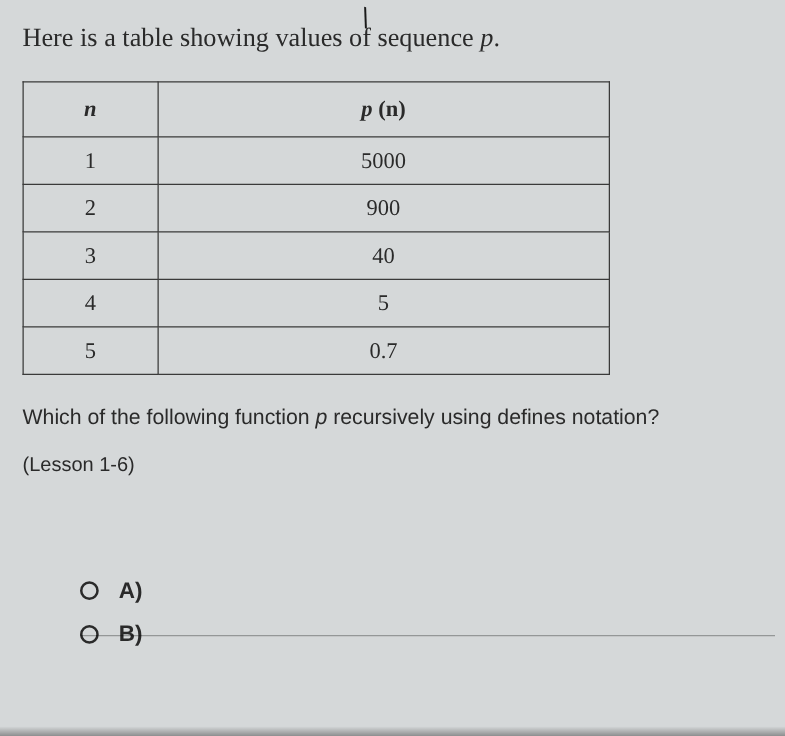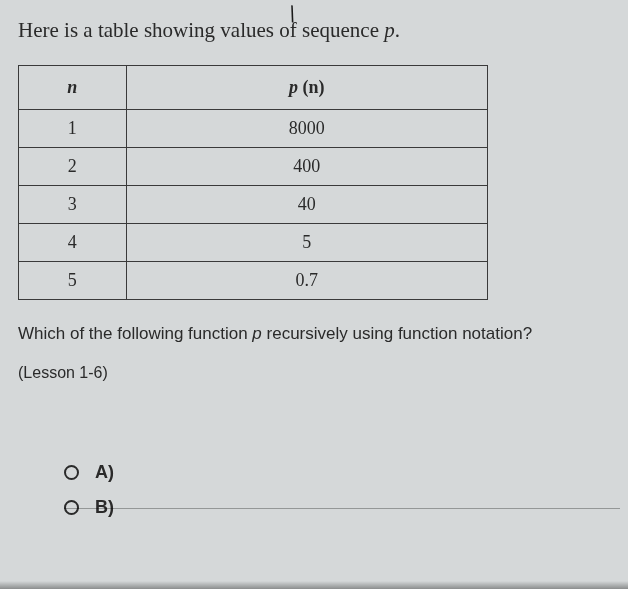--- a/index.html
+++ b/index.html
@@ -121,43 +121,43 @@
       <th>n</th>
       <th>
         <span>p</span>
         <span style="font-style:normal">(n)</span>
       </th>
     </tr>
   </thead>
   <tbody>
     <tr>
       <td>1</td>
-      <td>8000</td>
+      <td>5000</td>
     </tr>
     <tr>
       <td>2</td>
-      <td>400</td>
+      <td>900</td>
     </tr>
     <tr>
       <td>3</td>
       <td>40</td>
     </tr>
     <tr>
       <td>4</td>
       <td>5</td>
     </tr>
     <tr>
       <td>5</td>
       <td>0.7</td>
     </tr>
   </tbody>
 </table>
 
 <p class="question-text">
-  <span>Which of the following function </span><i>p</i><span> recursively using function notation?</span>
+  <span>Which of the following function </span><i>p</i><span> recursively using defines notation?</span>
 </p>
 
 <p class="lesson-ref">(Lesson 1-6)</p>
 
 <div class="options">
   <div class="option-row">
     <span class="radio"></span>
     <span class="option-label">A)</span>
   </div>
   <div class="option-row option-b">

